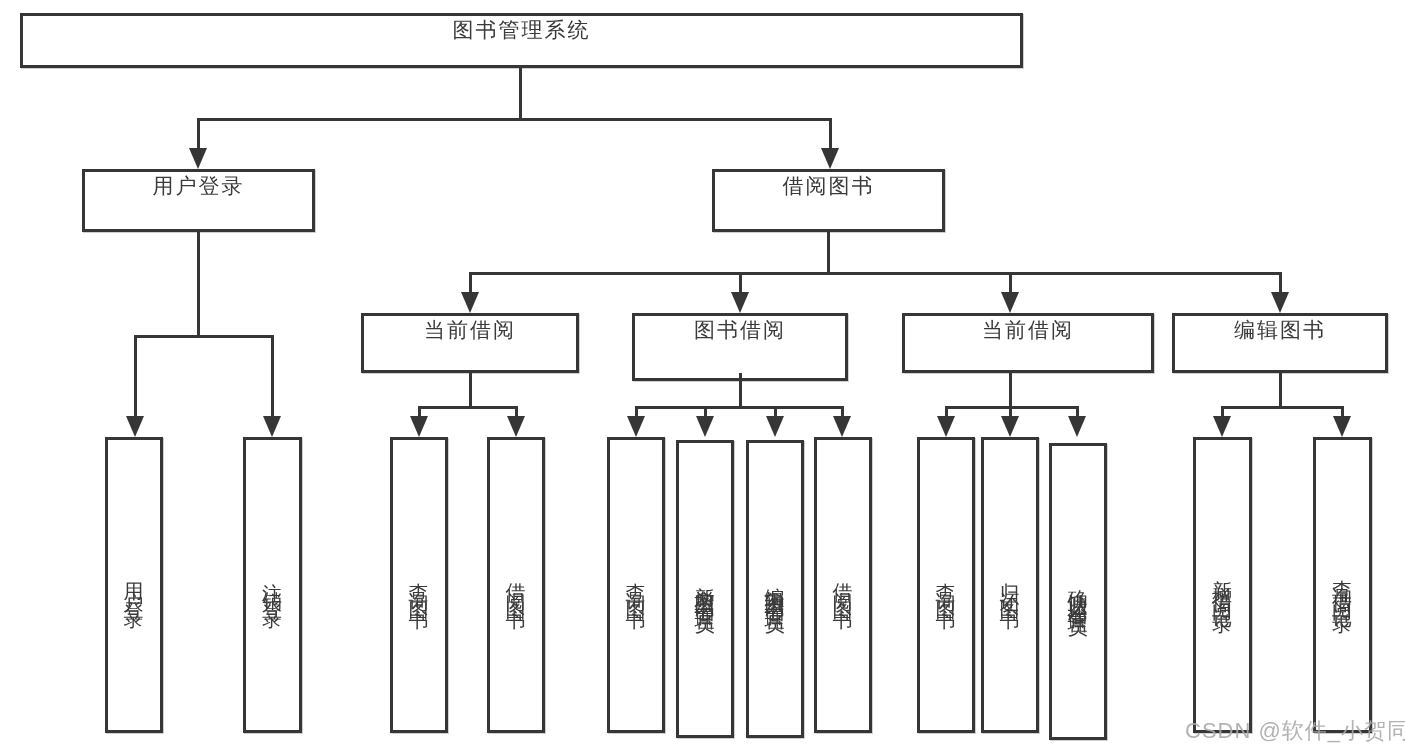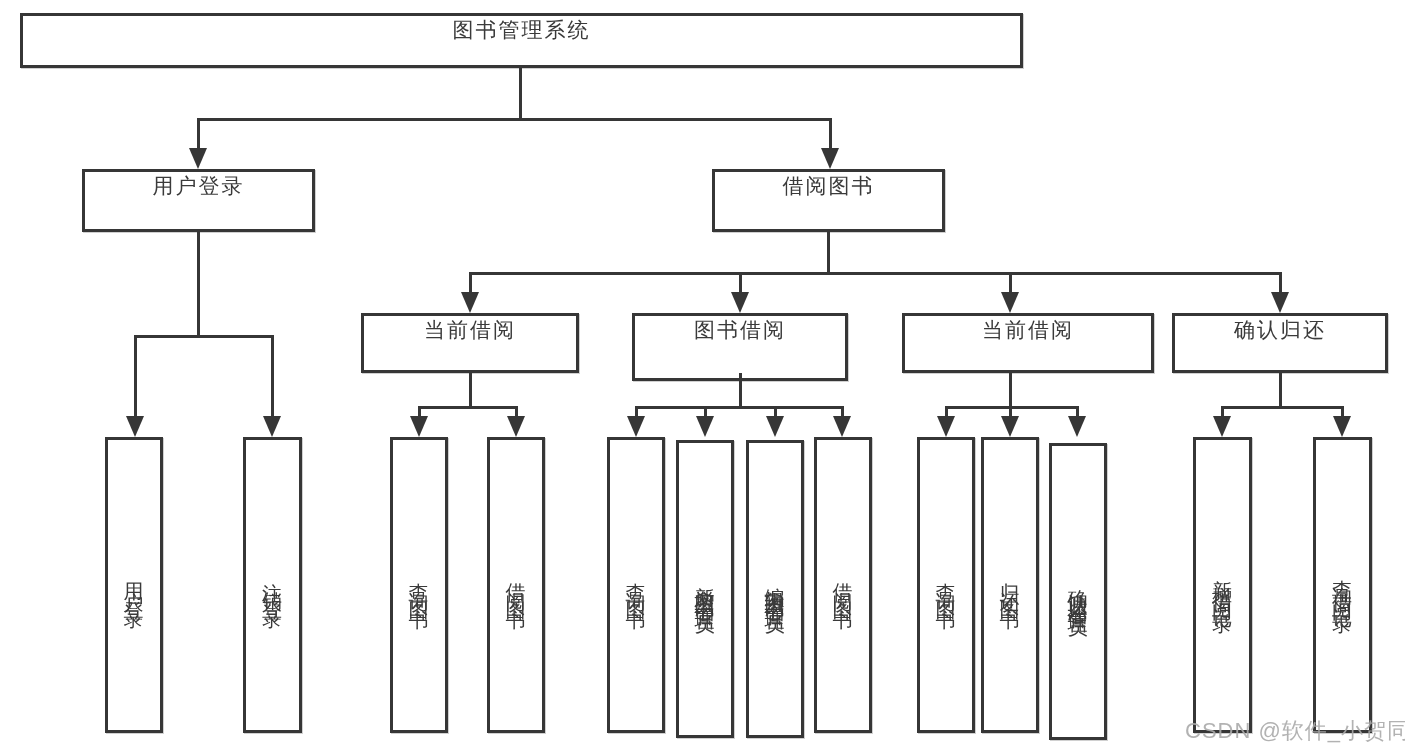--- a/index.html
+++ b/index.html
@@ -75,21 +75,21 @@
   <div class="box" style="left:361px;top:313px;width:218px;height:60px;">
     <span>当前借阅</span>
   </div>
   <div class="box" style="left:632px;top:313px;width:216px;height:68px;">
     <span>图书借阅</span>
   </div>
   <div class="box" style="left:902px;top:313px;width:252px;height:60px;">
     <span>当前借阅</span>
   </div>
   <div class="box" style="left:1172px;top:313px;width:216px;height:60px;">
-    <span>确认归还</span>
+    <span>编辑图书</span>
   </div>
 
   <div class="vl" style="left:469px;top:373px;height:36px;"></div>
   <div class="hl" style="left:418px;top:406px;width:100px;"></div>
   <div class="vl" style="left:418px;top:406px;height:12px;"></div>
   <div class="ar" style="left:410px;top:416px;"></div>
   <div class="vl" style="left:515px;top:406px;height:12px;"></div>
   <div class="ar" style="left:507px;top:416px;"></div>
 
   <div class="vl" style="left:739px;top:373px;height:36px;"></div>

